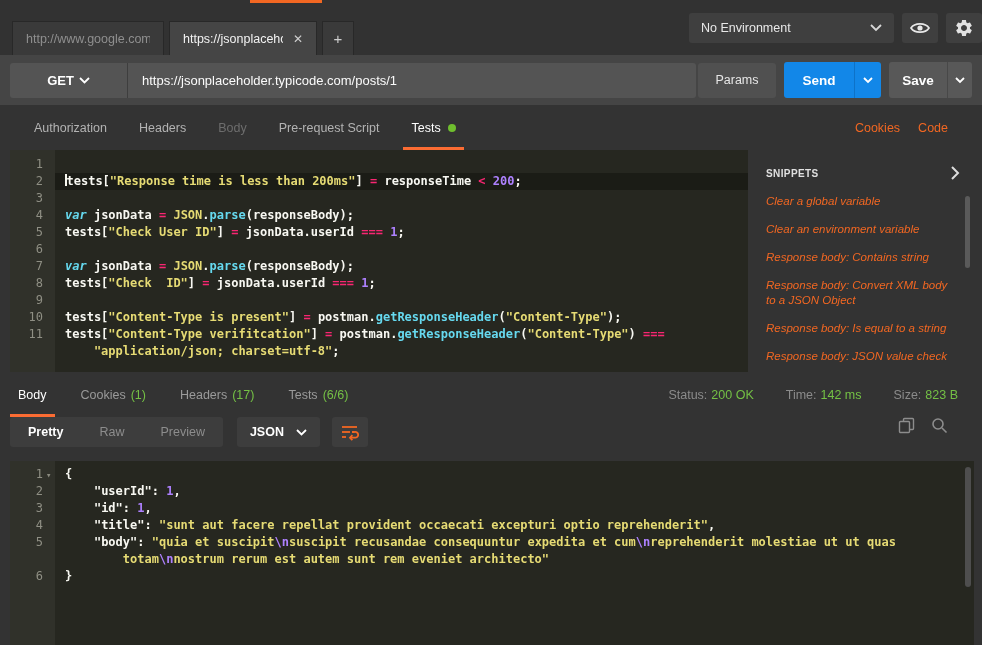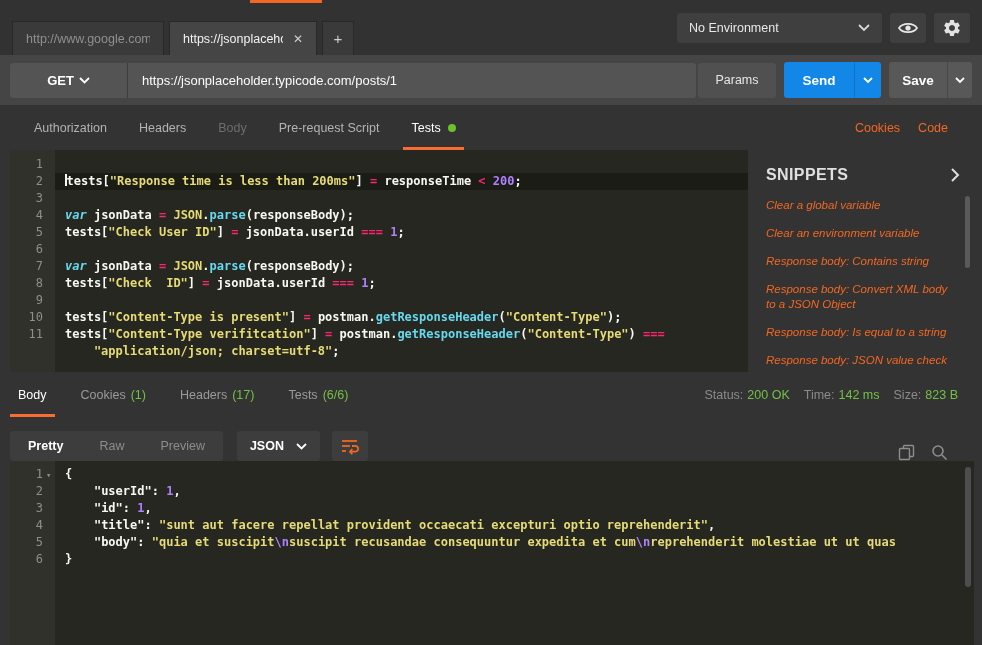--- a/index.html
+++ b/index.html
@@ -12,21 +12,21 @@
   .tabstrip { display:flex; align-items:flex-end; padding-left:12px; flex:1; min-width:0; }
   .wtab { height:34px; display:flex; align-items:center; padding:0 13px; font-size:12.5px;
           color:#8f8f8f; background:#3a3a3a; border:1px solid #282828; border-bottom:none;
           margin-right:5px; white-space:nowrap; overflow:hidden; }
   .wtab.active { background:#454545; color:#f2f2f2; }
   .wtab .label { overflow:hidden; white-space:nowrap; }
   .wtab.t1 { width:152px; }
   .wtab.t2 { width:148px; }
   .close-x { margin-left:10px; color:#cfcfcf; font-size:12px; cursor:pointer; flex:none; }
   .wtab.newtab { width:32px; justify-content:center; color:#cfcfcf; font-size:15px; padding:0; }
-  .top-right { display:flex; align-items:center; gap:8px; padding-right:12px; }
+  .top-right { display:flex; align-items:center; gap:8px; padding-right:0; }
   .env-select { width:205px; height:30px; background:#3f3f3f; border-radius:3px; color:#e8e8e8;
                 font-size:12.5px; display:flex; align-items:center; justify-content:space-between;
                 padding:0 12px; cursor:pointer; }
   .icon-btn { width:36px; height:30px; background:#3f3f3f; border:none; border-radius:3px;
               display:flex; align-items:center; justify-content:center; cursor:pointer; }
 
   
   .request-bar { height:50px; background:#454545; display:flex; align-items:center; padding:0 10px; }
   .url-group { flex:1; display:flex; height:35px; background:#545454; border-radius:3px; overflow:hidden; }
   .method { width:118px; display:flex; align-items:center; justify-content:center; gap:5px;
@@ -66,38 +66,38 @@
   .code { flex:1; padding-left:10px; color:#f8f8f2; position:relative; z-index:1; }
   .line.active .code { background:#1b1c16; }
   .caret { display:inline-block; width:1.5px; height:12px; background:#f8f8f0; vertical-align:-1px; }
   .tk-w { color:#f8f8f2; } .tk-s { color:#e6db74; } .tk-k { color:#f92672; }
   .tk-n { color:#ae81ff; } .tk-e { color:#ae81ff; }
   .tk-v { color:#66d9ef; font-style:italic; } .tk-f { color:#66d9ef; } .tk-y { color:#e6db74; }
 
   
   .snippets { flex:1; position:relative; padding:16px 22px 0 18px; }
   .snip-head { display:flex; justify-content:space-between; align-items:center; color:#e0e0e0;
-               font-size:16px; font-weight:bold; letter-spacing:.4px; margin-bottom:14px; }
+               font-size:10px; font-weight:bold; letter-spacing:.4px; margin-bottom:14px; }
   .snippet-link { color:#f26722; font-size:11.5px; line-height:15px; margin-bottom:13px;
                   cursor:pointer; max-width:185px;font-style:italic; }
   .snip-scroll { position:absolute; right:12px; top:46px; width:5px; height:72px;
                  background:#5a5a5a; border-radius:3px; }
 
   
   .resp-meta { height:45px; background:#333333; display:flex; align-items:center; padding:0 18px; font-size:12.5px; }
   .resp-tab { position:relative; height:45px; display:flex; align-items:center; margin-right:34px;
               color:#9a9a9a; cursor:pointer; }
   .resp-tab.active { color:#ffffff; }
   .resp-count { color:#74c045; margin-left:5px; }
-  .resp-stats { margin-left:auto; display:flex; gap:14px; padding-right:6px; }
+  .resp-stats { margin-left:auto; display:flex; gap:32px; padding-right:6px; }
   .stat-label { color:#8b8b8b; }
   .stat-value { color:#74c045; margin-left:4px; }
 
   
-  .resp-toolbar { height:44px; background:#333333; display:flex; align-items:flex-end; padding:0 10px; }
+  .resp-toolbar { height:44px; background:#333333; display:flex; align-items:flex-start; padding:0 10px; }
   .segmented { display:flex; background:#3d3d3d; border-radius:3px; height:30px; align-items:stretch; }
   .seg-item { display:flex; align-items:center; padding:0 18px; color:#8d8d8d; font-size:12.5px; cursor:pointer; }
   .seg-item.active { color:#ffffff; font-weight:bold; }
   .json-select { margin-left:14px; height:30px; background:#3d3d3d; border-radius:3px; display:flex;
                  align-items:center; gap:12px; padding:0 13px; color:#fff; font-size:12.5px;
                  font-weight:bold; cursor:pointer; }
   .wrap-btn { margin-left:12px; width:36px; height:30px; background:#3d3d3d; border:none; border-radius:3px;
               display:flex; align-items:center; justify-content:center; cursor:pointer; }
   .tool-icons { margin-left:auto; display:flex; gap:16px; padding-right:24px; }
   .tool-icon { cursor:pointer; display:flex; align-items:center; }
@@ -299,14 +299,15 @@
   </div>
 </div>
 
 <div class="editor resp-editor" id="resp-editor">
   <div class="resp-scroll"></div>
 <div class="line"><span class="gut">1</span><span class="fold">▾</span><span class="code"><span class="tk-w">{</span></span></div>
     <div class="line"><span class="gut">2</span><span class="code"><span class="tk-w">    </span><span class="tk-g">"userId"</span><span class="tk-w">: </span><span class="tk-n">1</span><span class="tk-w">,</span></span></div>
     <div class="line"><span class="gut">3</span><span class="code"><span class="tk-w">    </span><span class="tk-g">"id"</span><span class="tk-w">: </span><span class="tk-n">1</span><span class="tk-w">,</span></span></div>
     <div class="line"><span class="gut">4</span><span class="code"><span class="tk-w">    </span><span class="tk-g">"title"</span><span class="tk-w">: </span><span class="tk-s">"sunt aut facere repellat provident occaecati excepturi optio reprehenderit"</span><span class="tk-w">,</span></span></div>
     <div class="line"><span class="gut">5</span><span class="code"><span class="tk-w">    </span><span class="tk-g">"body"</span><span class="tk-w">: </span><span class="tk-s">"quia et suscipit</span><span class="tk-e">\n</span><span class="tk-s">suscipit recusandae consequuntur expedita et cum</span><span class="tk-e">\n</span><span class="tk-s">reprehenderit molestiae ut ut quas</span></span></div>
+    <div class="line"><span class="gut"></span><span class="code"><span class="tk-s">        totam</span><span class="tk-e">\n</span><span class="tk-s">nostrum rerum est autem sunt rem eveniet architecto"</span></span></div>
     <div class="line"><span class="gut">6</span><span class="code"><span class="tk-w">}</span></span></div>
   </div>
 
 </body></html>

